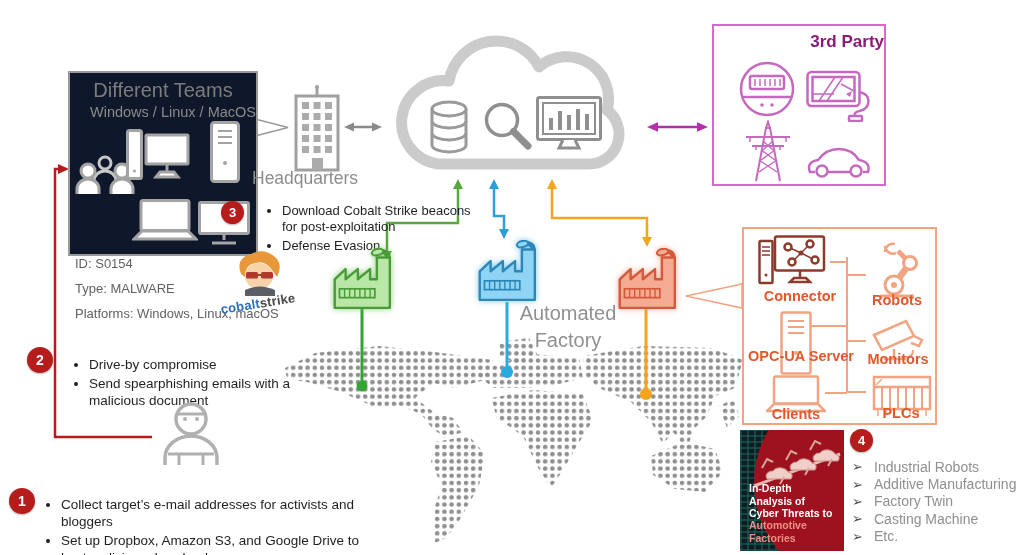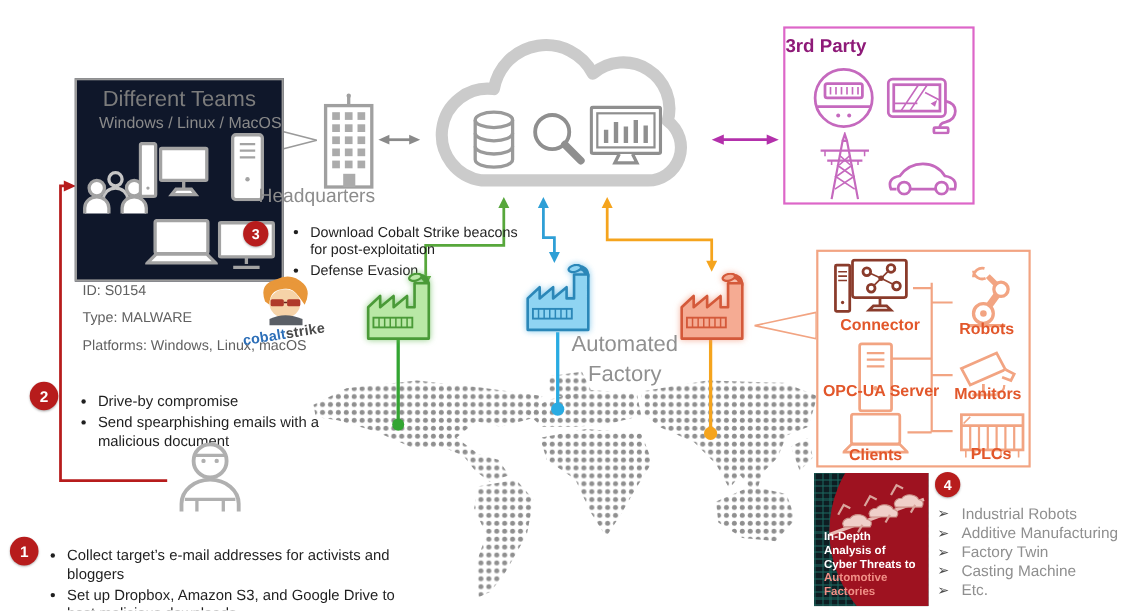--- a/index.html
+++ b/index.html
@@ -8,27 +8,27 @@
   .abs{position:absolute;}
   svg{display:block;}
   .layer{position:absolute;left:0;top:0;pointer-events:none;}
 
   
   .teams-box{left:68px;top:71px;width:186px;height:181px;border:2px solid #9a9a9a;background:#0f172a;}
   .teams-title{left:0;top:6px;width:100%;text-align:center;font-size:20px;color:#7c7c7c;}
   .teams-sub{left:0;top:31px;width:100%;text-align:right;font-size:14.5px;color:#8a8a8a;}
 
   .third-box{left:712px;top:24px;width:170px;height:158px;border:2px solid #dd66c8;background:#fff;}
-  .third-title{left:0;top:6px;width:100%;text-align:left;font-size:17px;font-weight:bold;color:#8e1a78;}
+  .third-title{left:0;top:6px;width:100%;text-align:right;font-size:17px;font-weight:bold;color:#8e1a78;}
 
   .net-box{left:742px;top:227px;width:191px;height:194px;border:2px solid #f2a482;background:#fff;}
   .net-label{position:absolute;text-align:center;font-size:14.5px;font-weight:600;color:#e2572b;}
 
   
-  .hq-label{left:235px;top:168px;font-size:17.5px;color:#8c8c8c;}
+  .hq-label{left:252px;top:168px;font-size:17.5px;color:#8c8c8c;}
   ul.bullets{margin:16px;padding-left:13px;list-style:disc;}
   ul.bullets li{margin:0 0 2px 0;}
   .hq-bullets{left:253px;top:187px;width:200px;font-size:13px;line-height:1.25;color:#1f1f1f;}
   .malware{left:75px;top:256px;font-size:13px;color:#616161;}
   .malware div{margin-bottom:10px;}
   .step2{left:60px;top:340px;width:218px;font-size:13.5px;line-height:1.27;color:#1f1f1f;}
   .step1{left:32px;top:480px;width:312px;font-size:13.5px;line-height:1.27;color:#1f1f1f;}
   .af-label{left:505px;top:300px;width:126px;text-align:center;font-size:20px;line-height:1.35;color:#909090;}
 
   

